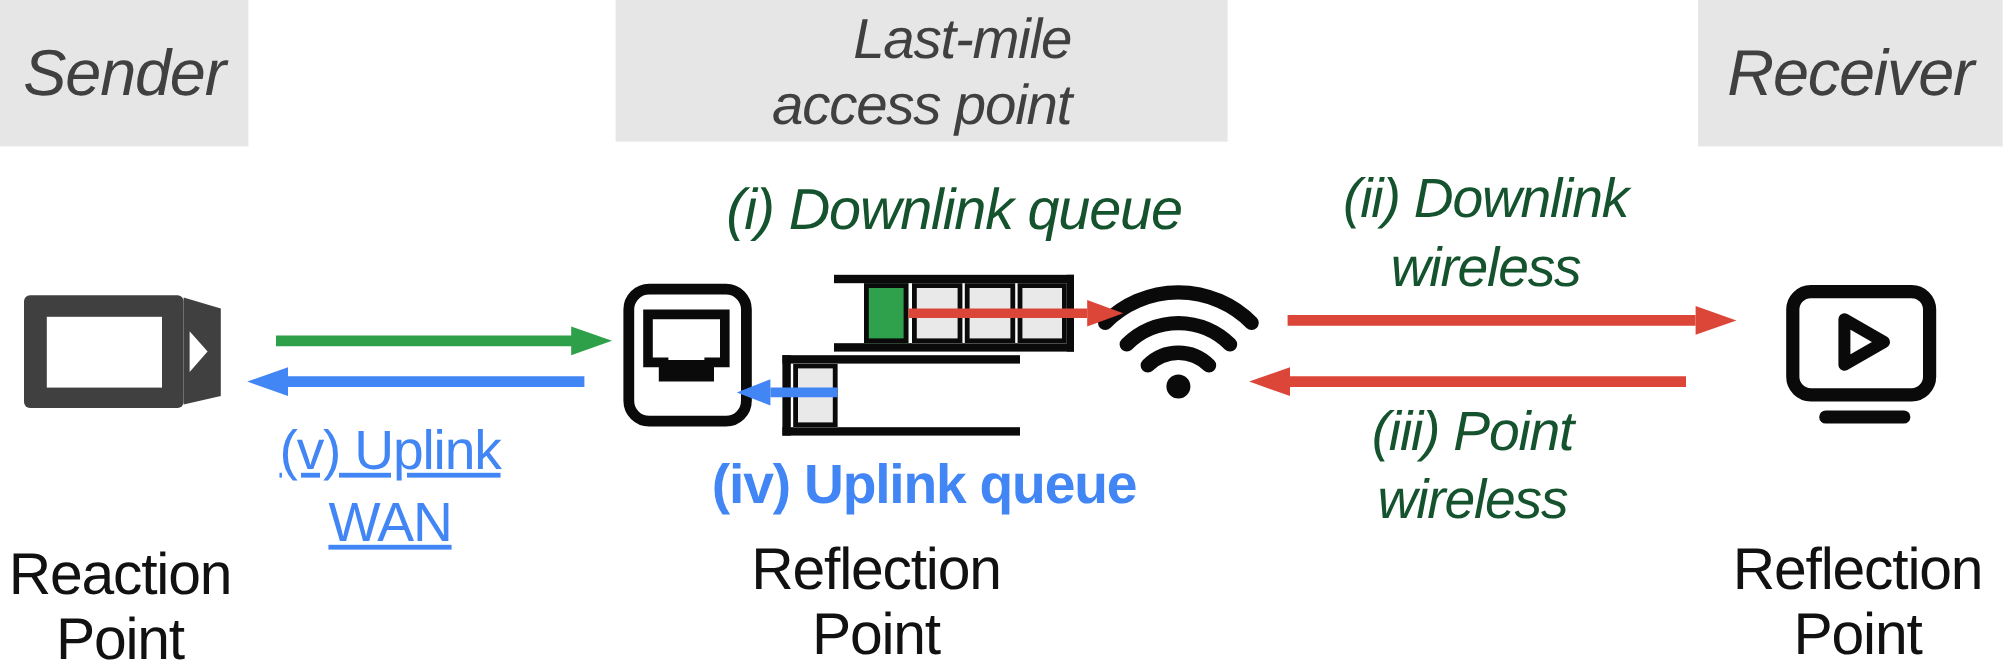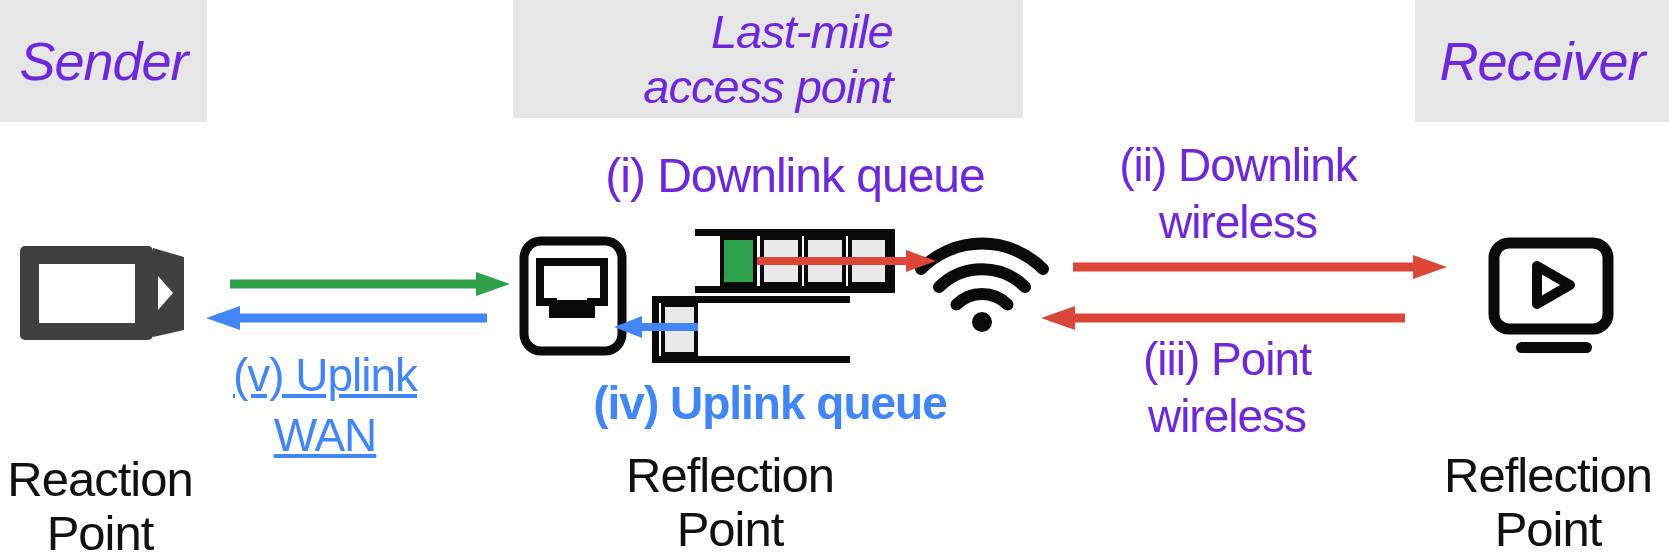--- a/index.html
+++ b/index.html
@@ -1,25 +1,25 @@
 <!DOCTYPE html>
 <html><head>
 <meta charset="utf-8">
 <style>
   html,body{margin:0;padding:0;background:#fff;overflow:hidden;}
   .canvas{position:relative;width:1669px;height:556px;background:#ffffff;
           font-family:"Liberation Sans",sans-serif;}
   .hdr{position:absolute;top:0;background:#e6e6e6;display:flex;align-items:center;
-       justify-content:center;font-style:italic;color:#6d28d9;letter-spacing:-1px;}
+       justify-content:center;font-style:italic;color:#404040;letter-spacing:-1px;}
   .hdr-sender{left:0;width:207px;height:122px;font-size:54px;}
   .hdr-ap{left:513px;width:510px;height:118px;font-size:47px;line-height:55px;
           text-align:right;white-space:pre-line;}
   .hdr-receiver{left:1415px;width:254px;height:122px;font-size:54px;}
   .lbl{position:absolute;text-align:center;white-space:pre-line;letter-spacing:-1px;}
-  .lbl-red{color:#6d28d9;font-size:46px;line-height:57px;}
+  .lbl-red{color:#14532d;font-size:46px;line-height:57px;font-style:italic;}
   .lbl-blue{color:#4285f4;font-size:46px;line-height:60px;}
   .lbl-black{color:#111;font-size:49px;line-height:54px;}
   .lbl-i{left:545px;top:147px;width:500px;font-size:48px;}
   .lbl-ii{left:1088px;top:137px;width:300px;}
   .lbl-iii{left:1077px;top:331px;width:300px;}
   .lbl-iv{left:520px;top:373px;width:500px;font-weight:bold;}
   .lbl-v{left:175px;top:345px;width:300px;text-decoration:underline;}
   .role-sender{left:0;top:452px;width:200px;}
   .role-ap{left:530px;top:448px;width:400px;}
   .role-receiver{left:1398px;top:448px;width:300px;}

